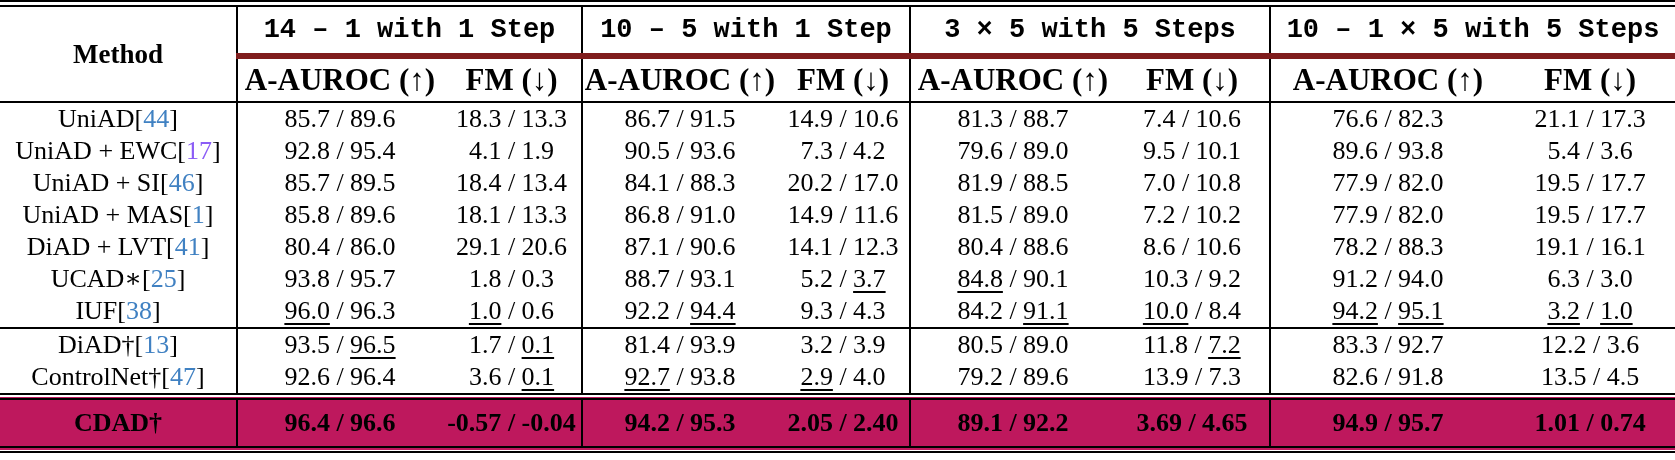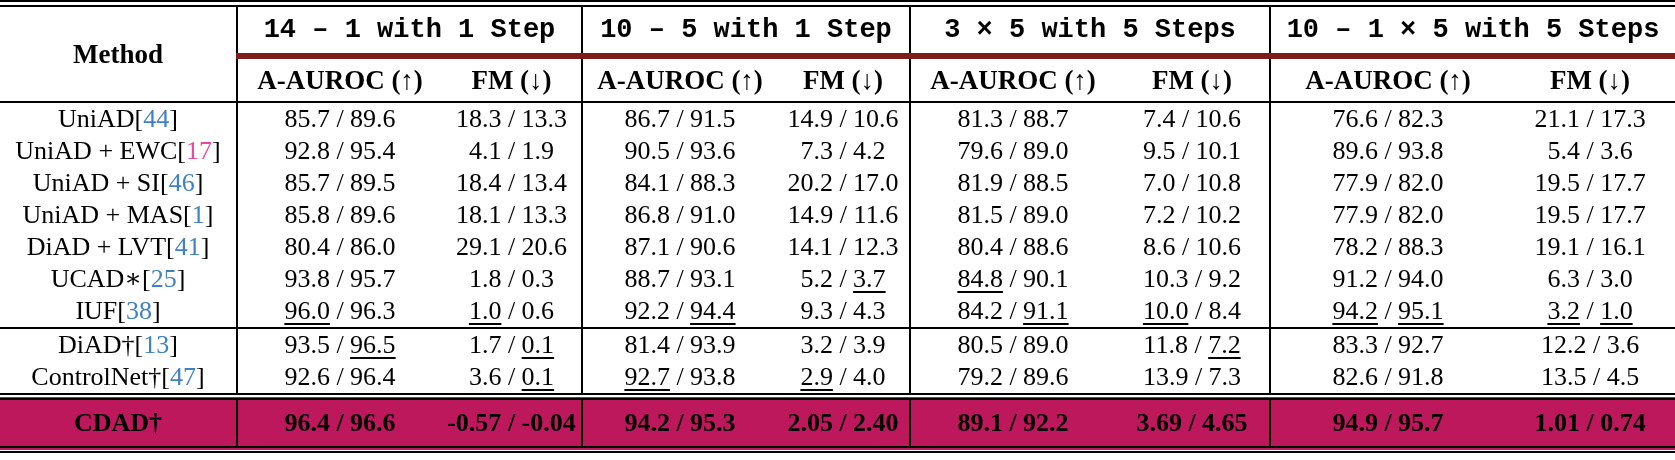--- a/index.html
+++ b/index.html
@@ -9,21 +9,21 @@
   
   thead tr.group-row th{border-top:7px double #000;}
   th.method-head{border-top:7px double #000;border-bottom:2.5px solid #000;font-weight:normal;font-size:27px;}
   thead tr.group-row th.grp{border-bottom:6px solid #7f1d1d;font-family:Liberation Mono, monospace;}
   thead tr.sub-row th{border-bottom:2.5px solid #000;}
   .vline{border-left:2.5px solid #000;}
   tbody tr.sep td{border-top:2.5px solid #000;}
   tbody tr.final td{border-top:7px double #000;border-bottom:7px double #000;font-weight:bold;}
   
   thead tr.group-row th{height:46px;font-size:27px;font-weight:bold;}
-  thead tr.sub-row th{height:42px;font-size:27px;font-weight:bold;margin-top:28px;}
+  thead tr.sub-row th{height:42px;font-size:31px;font-weight:bold;margin-top:28px;}
   tbody td{height:32px;font-size:26px;line-height:32px;}
   tbody tr.final td{height:46px;}
   
   .ul{text-decoration:underline;text-decoration-thickness:1.5px;text-underline-offset:4px;}
   .cite-num{cursor:pointer;}
   .bracket{color:#000;}
 </style>
 </head>
 <body>
 
@@ -64,21 +64,21 @@
         <td class="vline"><span>85.7</span> / <span>89.6</span></td>
         <td><span>18.3</span> / <span>13.3</span></td>
         <td class="vline"><span>86.7</span> / <span>91.5</span></td>
         <td><span>14.9</span> / <span>10.6</span></td>
         <td class="vline"><span>81.3</span> / <span>88.7</span></td>
         <td><span>7.4</span> / <span>10.6</span></td>
         <td class="vline"><span>76.6</span> / <span>82.3</span></td>
         <td><span>21.1</span> / <span>17.3</span></td>
       </tr>
       <tr>
-        <td><span>UniAD + EWC</span><span class="bracket">[</span><span class="cite-num" style="color: #ec4899;">17</span><span class="bracket">]</span></td>
+        <td><span>UniAD + EWC</span><span class="bracket">[</span><span class="cite-num" style="color: #8b5cf6;">17</span><span class="bracket">]</span></td>
         <td class="vline"><span>92.8</span> / <span>95.4</span></td>
         <td><span>4.1</span> / <span>1.9</span></td>
         <td class="vline"><span>90.5</span> / <span>93.6</span></td>
         <td><span>7.3</span> / <span>4.2</span></td>
         <td class="vline"><span>79.6</span> / <span>89.0</span></td>
         <td><span>9.5</span> / <span>10.1</span></td>
         <td class="vline"><span>89.6</span> / <span>93.8</span></td>
         <td><span>5.4</span> / <span>3.6</span></td>
       </tr>
       <tr>

